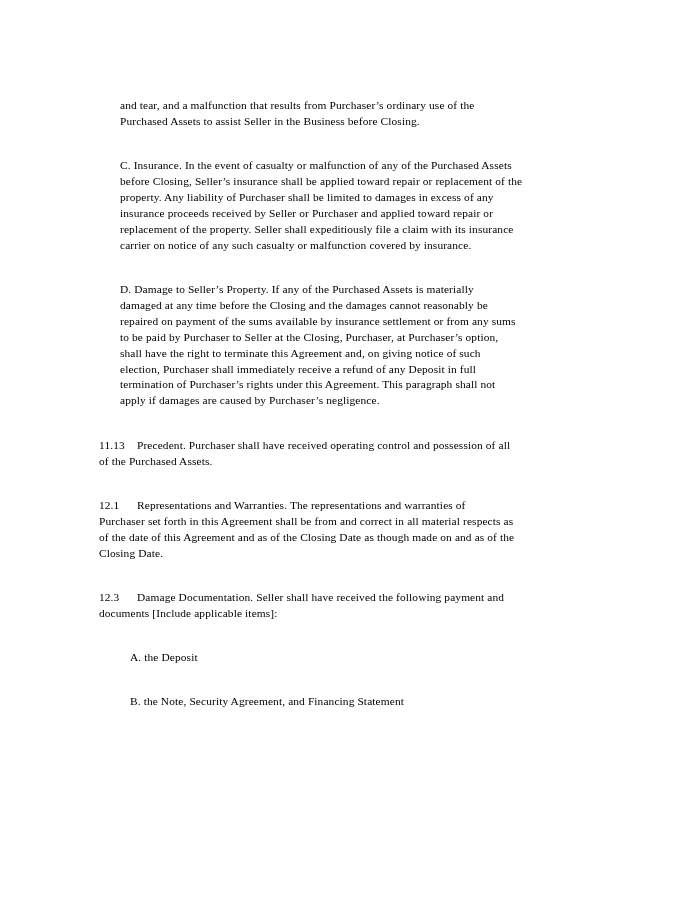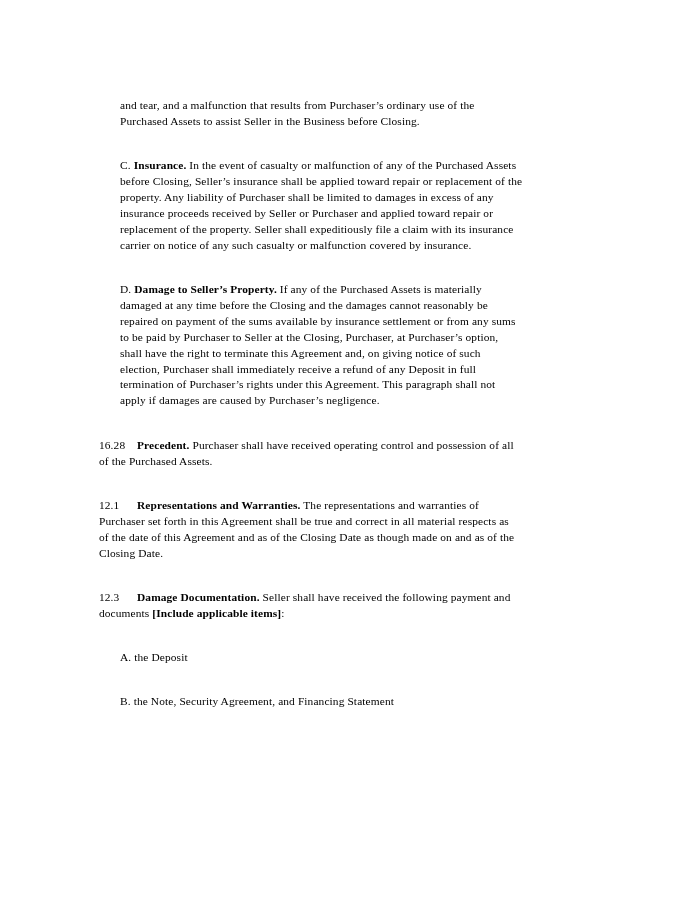--- a/index.html
+++ b/index.html
@@ -31,32 +31,32 @@
     line-height: 15.9px;
     margin: 0 0 12.5px 0;
     text-align: left;
     white-space: pre-line;
     letter-spacing: 0.01em;
   }
   .para.indent {
     margin-left: 21px;
   }
   .para.list-item {
-    margin-left: 21px;
+    margin-left: 31px;
     margin-bottom: 12.5px;
   }
   .para.heading {
     font-weight: bold;
     margin-bottom: 14px;
   }
   .para.tight {
     margin-bottom: 12px;
   }
   b, .b {
-    font-weight: bold;
+    font-weight: normal;
   }
   .numtab {
     display: inline-block;
     min-width: 38px;
   }
   .secnum {
     font-weight: normal;
   }
 </style>
 </head>
@@ -84,29 +84,29 @@
 damaged at any time before the Closing and the damages cannot reasonably be
 repaired on payment of the sums available by insurance settlement or from any sums
 to be paid by Purchaser to Seller at the Closing, Purchaser, at Purchaser’s option,
 shall have the right to terminate this Agreement and, on giving notice of such
 election, Purchaser shall immediately receive a refund of any Deposit in full
 termination of Purchaser’s rights under this Agreement. This paragraph shall not
 apply if damages are caused by Purchaser’s negligence.</span>
     </p>
 
     <p class="para">
-      <span class="numtab secnum">16.28</span><b>Precedent.</b><span> Purchaser shall have received operating control and possession of all
+      <span class="numtab secnum">11.13</span><b>Precedent.</b><span> Purchaser shall have received operating control and possession of all
 of the Purchased Assets.</span>
     </p>
 
 
 
     <p class="para">
       <span class="numtab secnum">12.1</span><b>Representations and Warranties.</b><span> The representations and warranties of
-Purchaser set forth in this Agreement shall be true and correct in all material respects as
+Purchaser set forth in this Agreement shall be from and correct in all material respects as
 of the date of this Agreement and as of the Closing Date as though made on and as of the
 Closing Date.</span>
     </p>
 
 
     <p class="para tight">
       <span class="numtab secnum">12.3</span><b>Damage Documentation.</b><span> Seller shall have received the following payment and
 documents </span><b>[</b><b>Include applicable items</b><b>]</b><span>:</span>
     </p>
 

